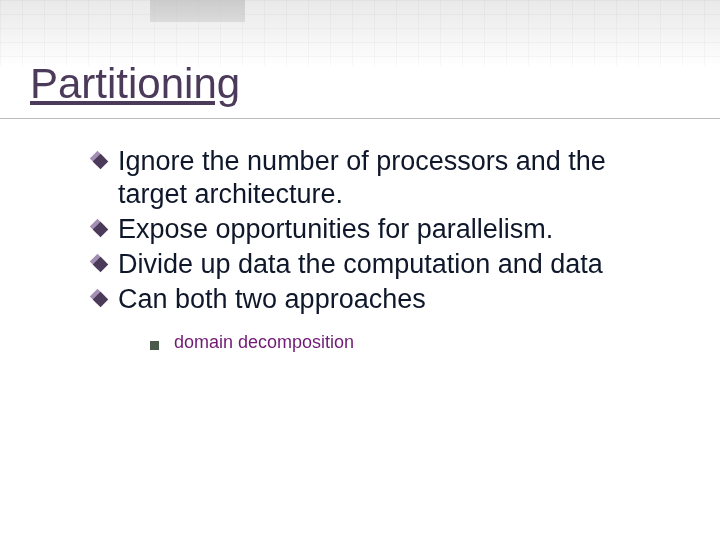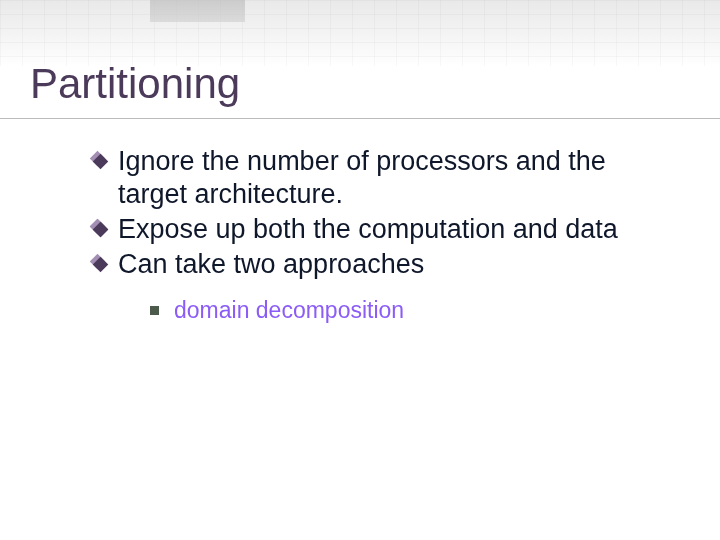--- a/index.html
+++ b/index.html
@@ -53,20 +53,21 @@
   }
   .title {
     position: absolute;
     top: 62px;
     left: 30px;
     font-size: 42px;
     font-weight: 400;
     color: #4b3a59;
     text-shadow: 1px 1px 1px rgba(255,255,255,0.6);
     line-height: 1.05;
+    text-decoration: underline;
   }
   .title-underline {
     position: absolute;
     top: 118px;
     left: 0;
     width: 100%;
     height: 1px;
     background: #bcbcbc;
   }
   .body {
@@ -114,23 +115,23 @@
     transform: rotate(45deg);
   }
   ul.sub {
     list-style: none;
     margin: 14px 0 0 0;
     padding: 0 0 0 58px;
   }
   ul.sub > li {
     position: relative;
     padding-left: 24px;
-    font-size: 23px;
+    font-size: 18px;
     line-height: 1.35;
-    color: #8b5cf6;
+    color: #701a75;
   }
   ul.sub > li .sq {
     position: absolute;
     left: 0;
     top: 11px;
     width: 9px;
     height: 9px;
     background: #4b5a4b;
   }
 </style>
@@ -152,34 +153,35 @@
           <span class="diamond-inner"></span>
             <span class="diamond-outer"></span>
         </span>
         <span>Ignore the number of processors and the target architecture.</span>
       </li>
       <li>
         <span class="bullet">
           <span class="diamond-inner"></span>
             <span class="diamond-outer"></span>
         </span>
+        <span>Expose opportunities for parallelism.</span>
       </li>
       <li>
         <span class="bullet">
           <span class="diamond-inner"></span>
             <span class="diamond-outer"></span>
         </span>
-        <span>Expose up both the computation and data</span>
+        <span>Divide up data the computation and data</span>
       </li>
       <li>
         <span class="bullet">
           <span class="diamond-inner"></span>
             <span class="diamond-outer"></span>
         </span>
-        <span>Can take two approaches</span>
+        <span>Can both two approaches</span>
       </li>
     </ul>
     <ul class="sub">
       <li>
         <span class="sq"></span>
         <span>domain decomposition</span>
       </li>
     </ul>
   </div>
 </div>

